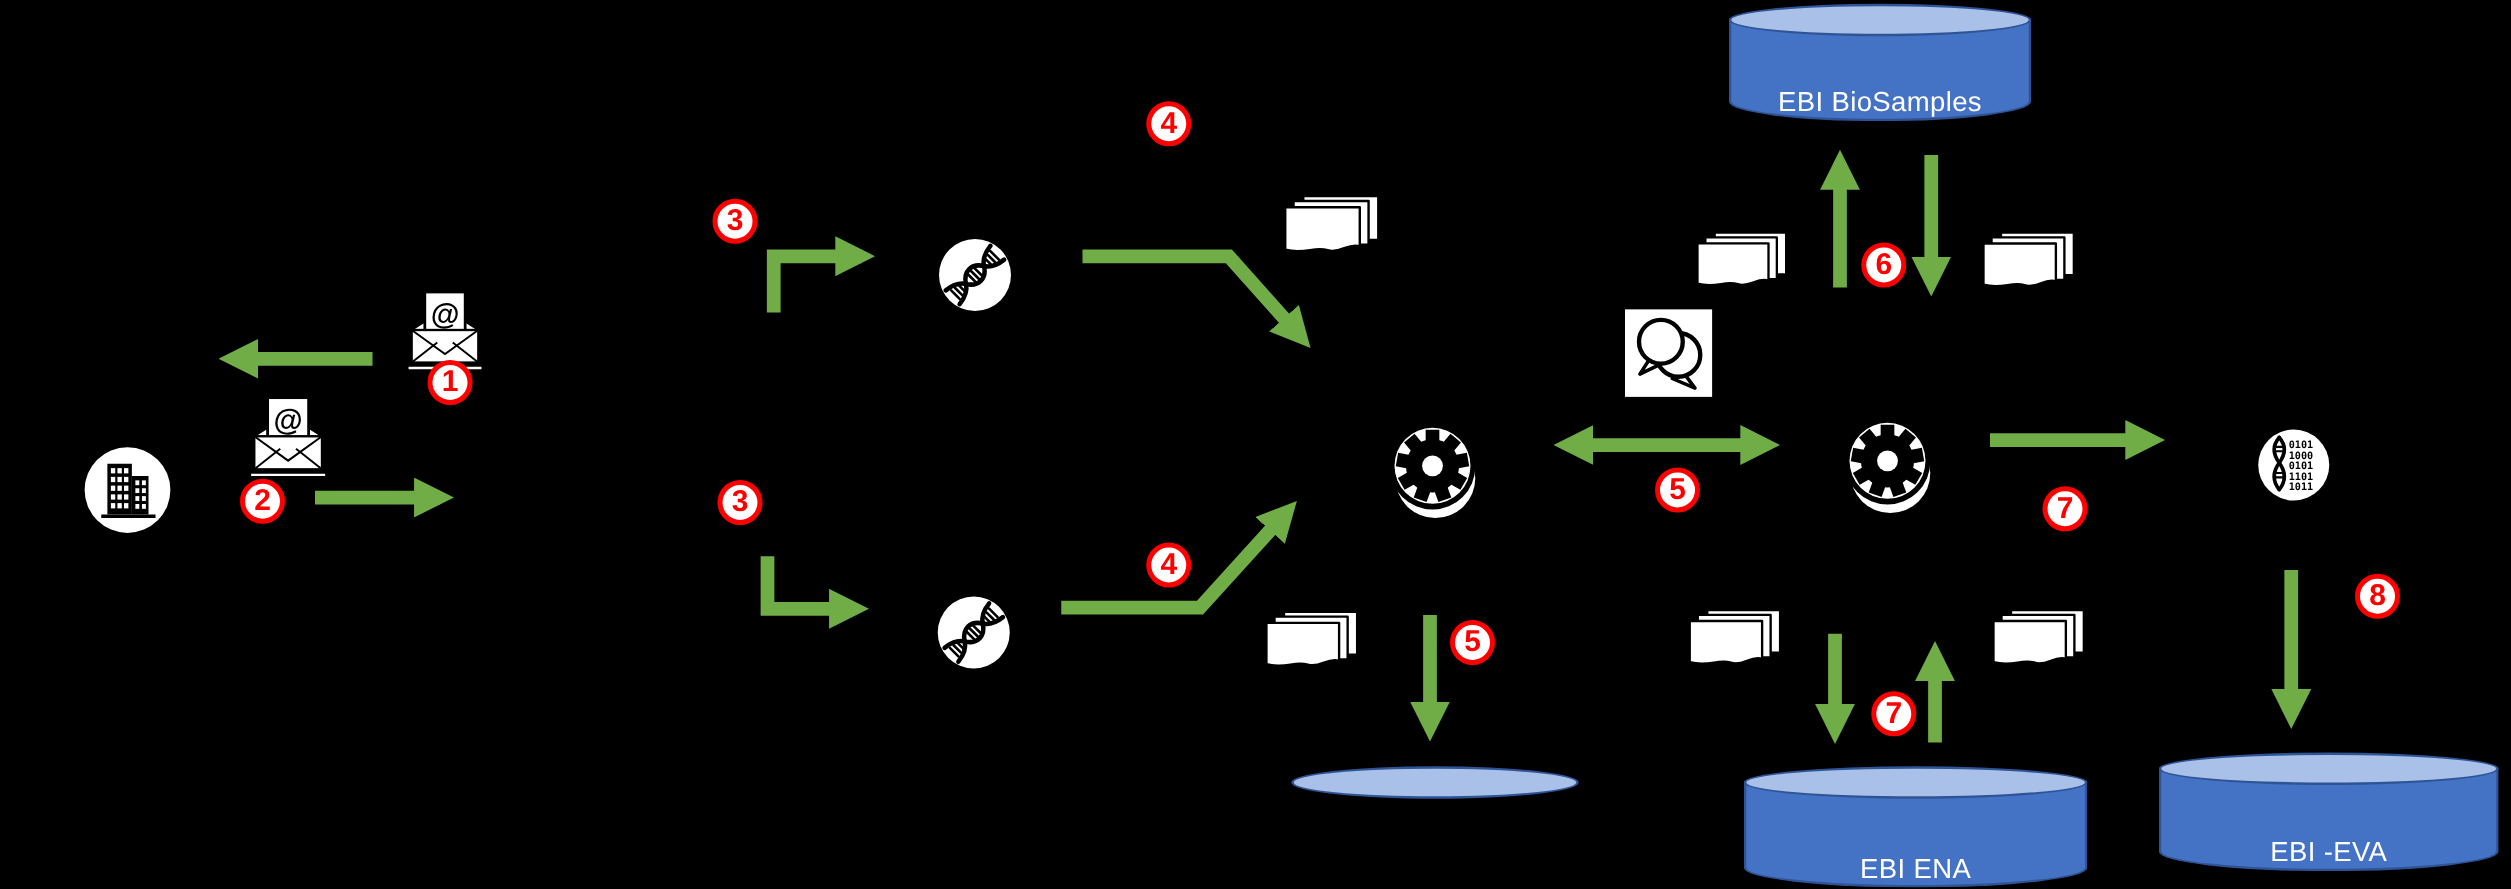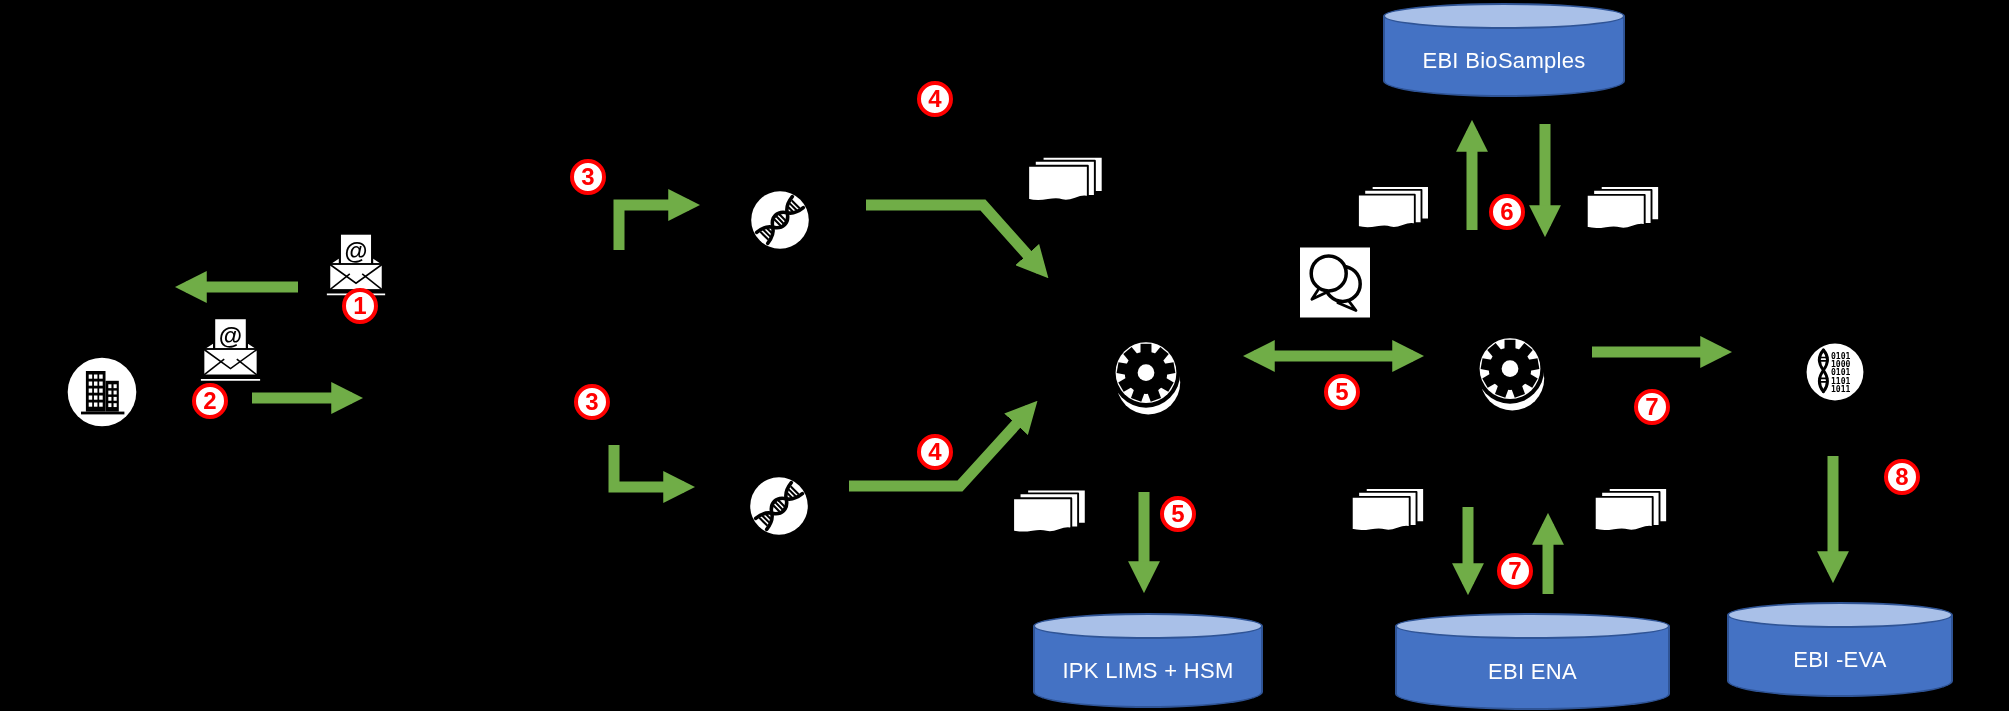--- a/index.html
+++ b/index.html
@@ -11,21 +11,21 @@
   .badge{position:absolute;width:36px;height:36px;border-radius:50%;background:#fff;
          border:4px solid #FF0000;box-sizing:border-box;color:#FF0000;font-size:24px;
          font-weight:600;display:flex;align-items:center;justify-content:center;
          line-height:1;z-index:6;}
   .cyl{position:absolute;z-index:4;}
   .cyl .top{position:absolute;left:0;top:0;width:100%;height:26px;border-radius:50%;
             background:#A9C0E8;border:2px solid #2F5496;box-sizing:border-box;z-index:2;}
   .cyl .body{position:absolute;left:0;top:13px;width:100%;bottom:0;background:#4472C4;
              border:2px solid #2F5496;border-top:none;box-sizing:border-box;
              border-radius:0 0 50% 50% / 0 0 16px 16px;
-             display:flex;align-items:center;justify-content:center;}
+             display:flex;align-items:flex-end;justify-content:center;}
   .cyl .label{color:#fff;font-size:22px;margin-top:10px;white-space:nowrap;letter-spacing:0.3px;}
 </style>
 </head>
 <body>
 
 <div id="canvas">
 
   <svg width="0" height="0" style="position:absolute" aria-hidden="true">
     <defs>
       <symbol id="sym-email" viewBox="0 0 100 104">
@@ -217,31 +217,28 @@
   </svg>
 
   <div class="cyl" style="left:1383px;top:3px;width:242px;height:94px">
     <div class="top"></div>
     <div class="body">
         <span class="label">EBI BioSamples</span>
       </div>
   </div>
   <div class="cyl" style="left:1033px;top:613px;width:230px;height:95px">
     <div class="top"></div>
-    <div class="body">
-        <span class="label">IPK LIMS + HSM</span>
-      </div>
   </div>
   <div class="cyl" style="left:1395px;top:613px;width:275px;height:97px">
     <div class="top"></div>
     <div class="body">
         <span class="label">EBI ENA</span>
       </div>
   </div>
-  <div class="cyl" style="left:1727px;top:602px;width:226px;height:95px">
+  <div class="cyl" style="left:1727px;top:602px;width:272px;height:95px">
     <div class="top"></div>
     <div class="body">
         <span class="label">EBI -EVA</span>
       </div>
   </div>
 
   <div class="badge" style="left:342px;top:288px">1</div>
   <div class="badge" style="left:192px;top:383px">2</div>
   <div class="badge" style="left:570px;top:159px">3</div>
   <div class="badge" style="left:574px;top:384px">3</div>

